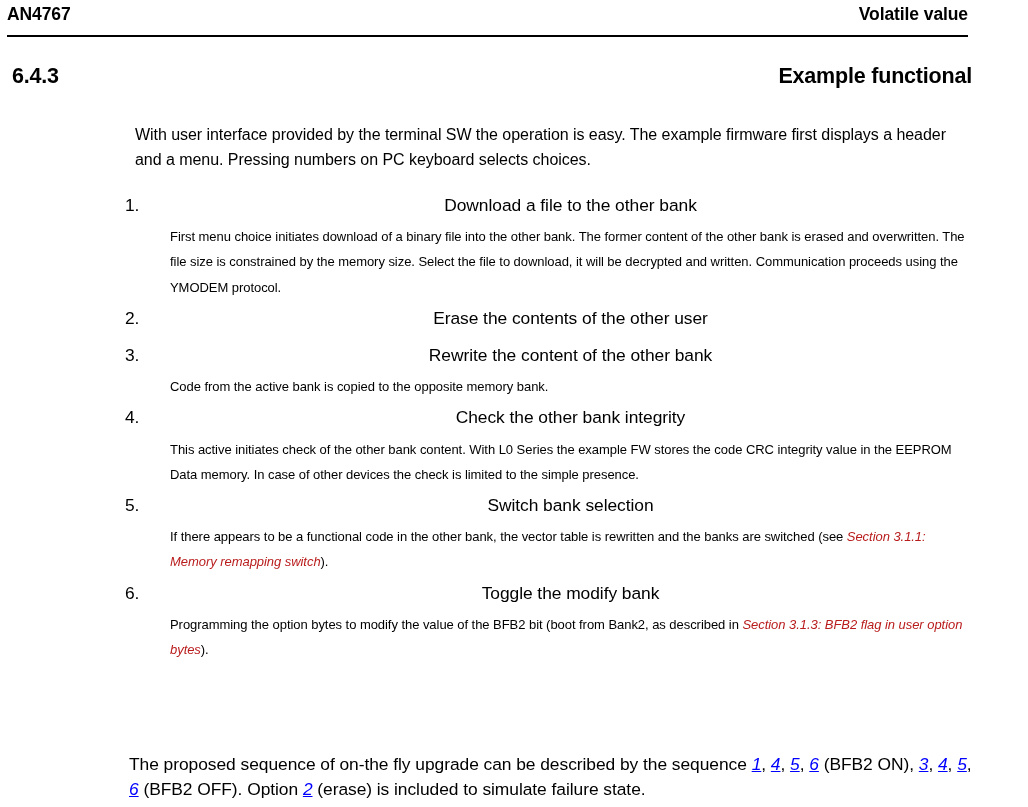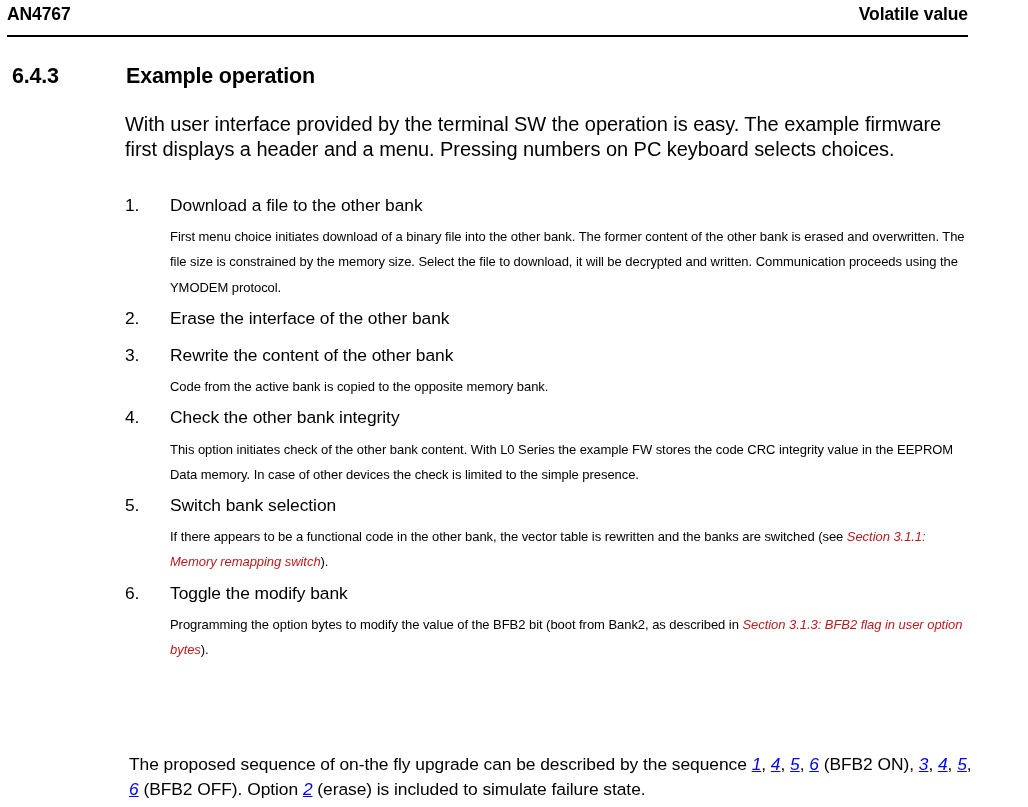--- a/index.html
+++ b/index.html
@@ -53,40 +53,41 @@
   .section-heading {
     position: absolute;
     left: 12px;
     top: 64px;
     width: 960px;
     display: flex;
     align-items: baseline;
     font-size: 21.5px;
     font-weight: bold;
     letter-spacing: -0.2px;
+    justify-content: space-between;
   }
   .section-heading .sec-num {
     width: 114px;
     flex: 0 0 114px;
     white-space: nowrap;
   }
   .section-heading .sec-title { white-space: nowrap; }
 
   
   .body-block {
     position: absolute;
     left: 125px;
     top: 112px;
     width: 846px;
   }
   .intro-para {
-    font-size: 20px;
+    font-size: 16px;
     line-height: 25.2px;
     text-align: left;
-    margin: 0;
+    margin: 10px;
     letter-spacing: -0.05px;
   }
 
   
   .num-list {
     position: absolute;
     left: 125px;
     top: 193px;
     width: 846px;
   }
@@ -94,21 +95,21 @@
   .item-head {
     display: flex;
     font-size: 17.4px;
     line-height: 25.2px;
     letter-spacing: -0.05px;
   }
   .item-head .marker {
     flex: 0 0 45px;
     width: 45px;
   }
-  .item-head .item-title { flex: 1 1 auto; }
+  .item-head .item-title { flex: 1 1 auto; text-align: center; }
 
   .item-body {
     margin: 0 0 0 45px;
     font-size: 13px;
     line-height: 25.2px;
     letter-spacing: -0.05px;
     text-align: left;
   }
   .gap-sm { height: 6px; }
   .gap-md { height: 6px; }
@@ -142,21 +143,21 @@
 <div class="page">
 
   <div class="page-header">
     <span class="doc-id">AN4767</span>
     <span class="chapter-title">Volatile value</span>
   </div>
   <div class="header-rule"></div>
 
   <div class="section-heading">
     <span class="sec-num">6.4.3</span>
-    <span class="sec-title">Example operation</span>
+    <span class="sec-title">Example functional</span>
   </div>
 
   <div class="body-block">
     <p class="intro-para">With user interface provided by the terminal SW the operation is easy. The example firmware first displays a header and a menu. Pressing numbers on PC keyboard selects choices.</p>
   </div>
 
   <div class="num-list">
 
     <div class="list-item">
       <div class="item-head">
@@ -165,21 +166,21 @@
       </div>
       <div class="gap-sm"></div>
       <div class="item-body">First menu choice initiates download of a binary file into the other bank. The former content of the other bank is erased and overwritten. The file size is constrained by the memory size. Select the file to download, it will be decrypted and written. Communication proceeds using the YMODEM protocol.</div>
     </div>
 
     <div class="gap-md"></div>
 
     <div class="list-item">
       <div class="item-head">
         <span class="marker">2.</span>
-        <span class="item-title">Erase the interface of the other bank</span>
+        <span class="item-title">Erase the contents of the other user</span>
       </div>
       <div class="gap-sm"></div>
     </div>
 
     <div class="gap-md"></div>
 
     <div class="list-item">
       <div class="item-head">
         <span class="marker">3.</span>
         <span class="item-title">Rewrite the content of the other bank</span>
@@ -189,21 +190,21 @@
     </div>
 
     <div class="gap-md"></div>
 
     <div class="list-item">
       <div class="item-head">
         <span class="marker">4.</span>
         <span class="item-title">Check the other bank integrity</span>
       </div>
       <div class="gap-sm"></div>
-      <div class="item-body">This option initiates check of the other bank content. With L0 Series the example FW stores the code CRC integrity value in the EEPROM Data memory. In case of other devices the check is limited to the simple presence.</div>
+      <div class="item-body">This active initiates check of the other bank content. With L0 Series the example FW stores the code CRC integrity value in the EEPROM Data memory. In case of other devices the check is limited to the simple presence.</div>
     </div>
 
     <div class="gap-md"></div>
 
     <div class="list-item">
       <div class="item-head">
         <span class="marker">5.</span>
         <span class="item-title">Switch bank selection</span>
       </div>
       <div class="gap-sm"></div>

